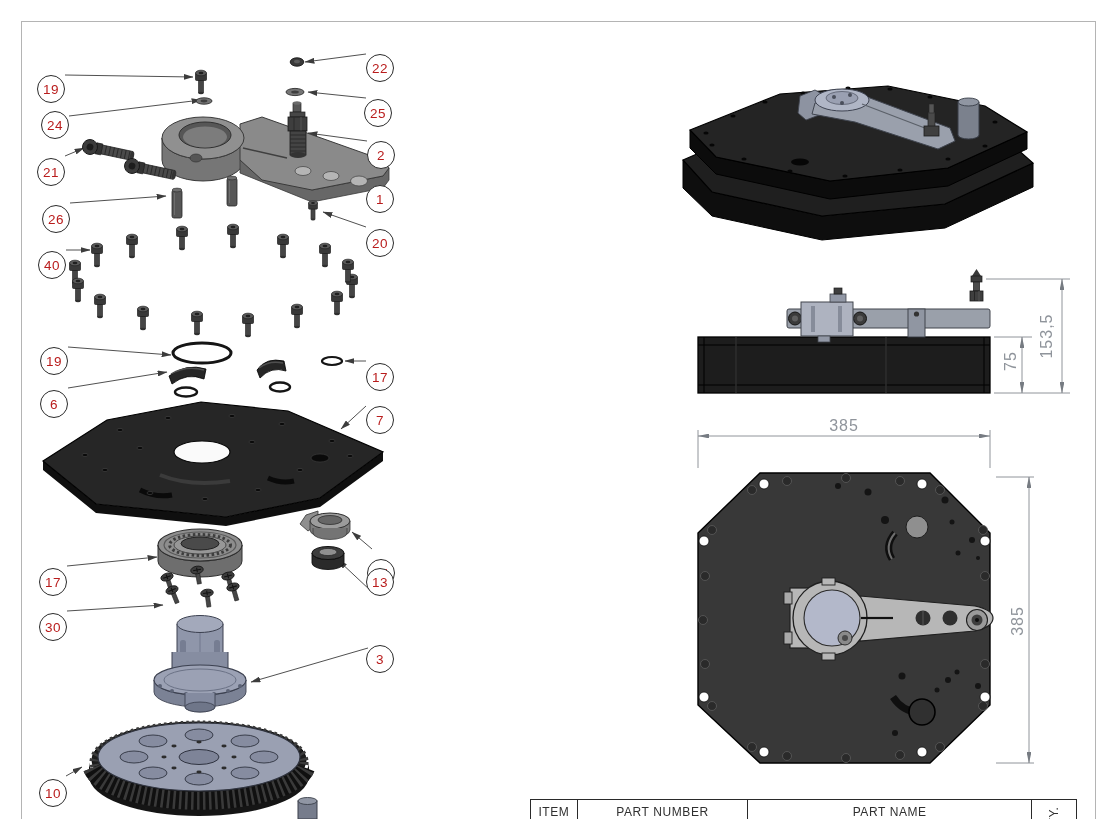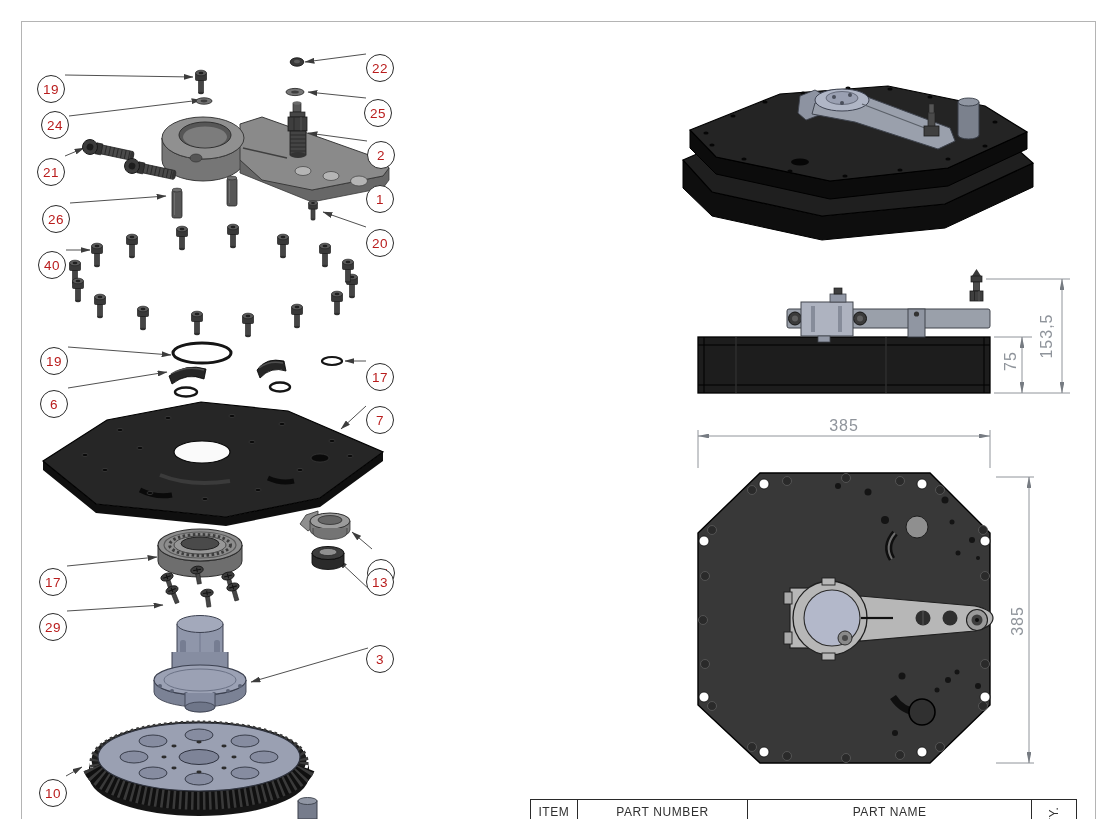--- a/index.html
+++ b/index.html
@@ -504,21 +504,21 @@
   <div class="balloon" style="left:40px;top:332px">
       <span>19</span>
     </div>
   <div class="balloon" style="left:40px;top:375px">
       <span>6</span>
     </div>
   <div class="balloon" style="left:39px;top:553px">
       <span>17</span>
     </div>
   <div class="balloon" style="left:39px;top:598px">
-      <span>29</span>
+      <span>30</span>
     </div>
   <div class="balloon" style="left:39px;top:764px">
       <span>10</span>
     </div>
   <div class="balloon" style="left:366px;top:39px">
       <span>22</span>
     </div>
   <div class="balloon" style="left:364px;top:84px">
       <span>25</span>
     </div>

